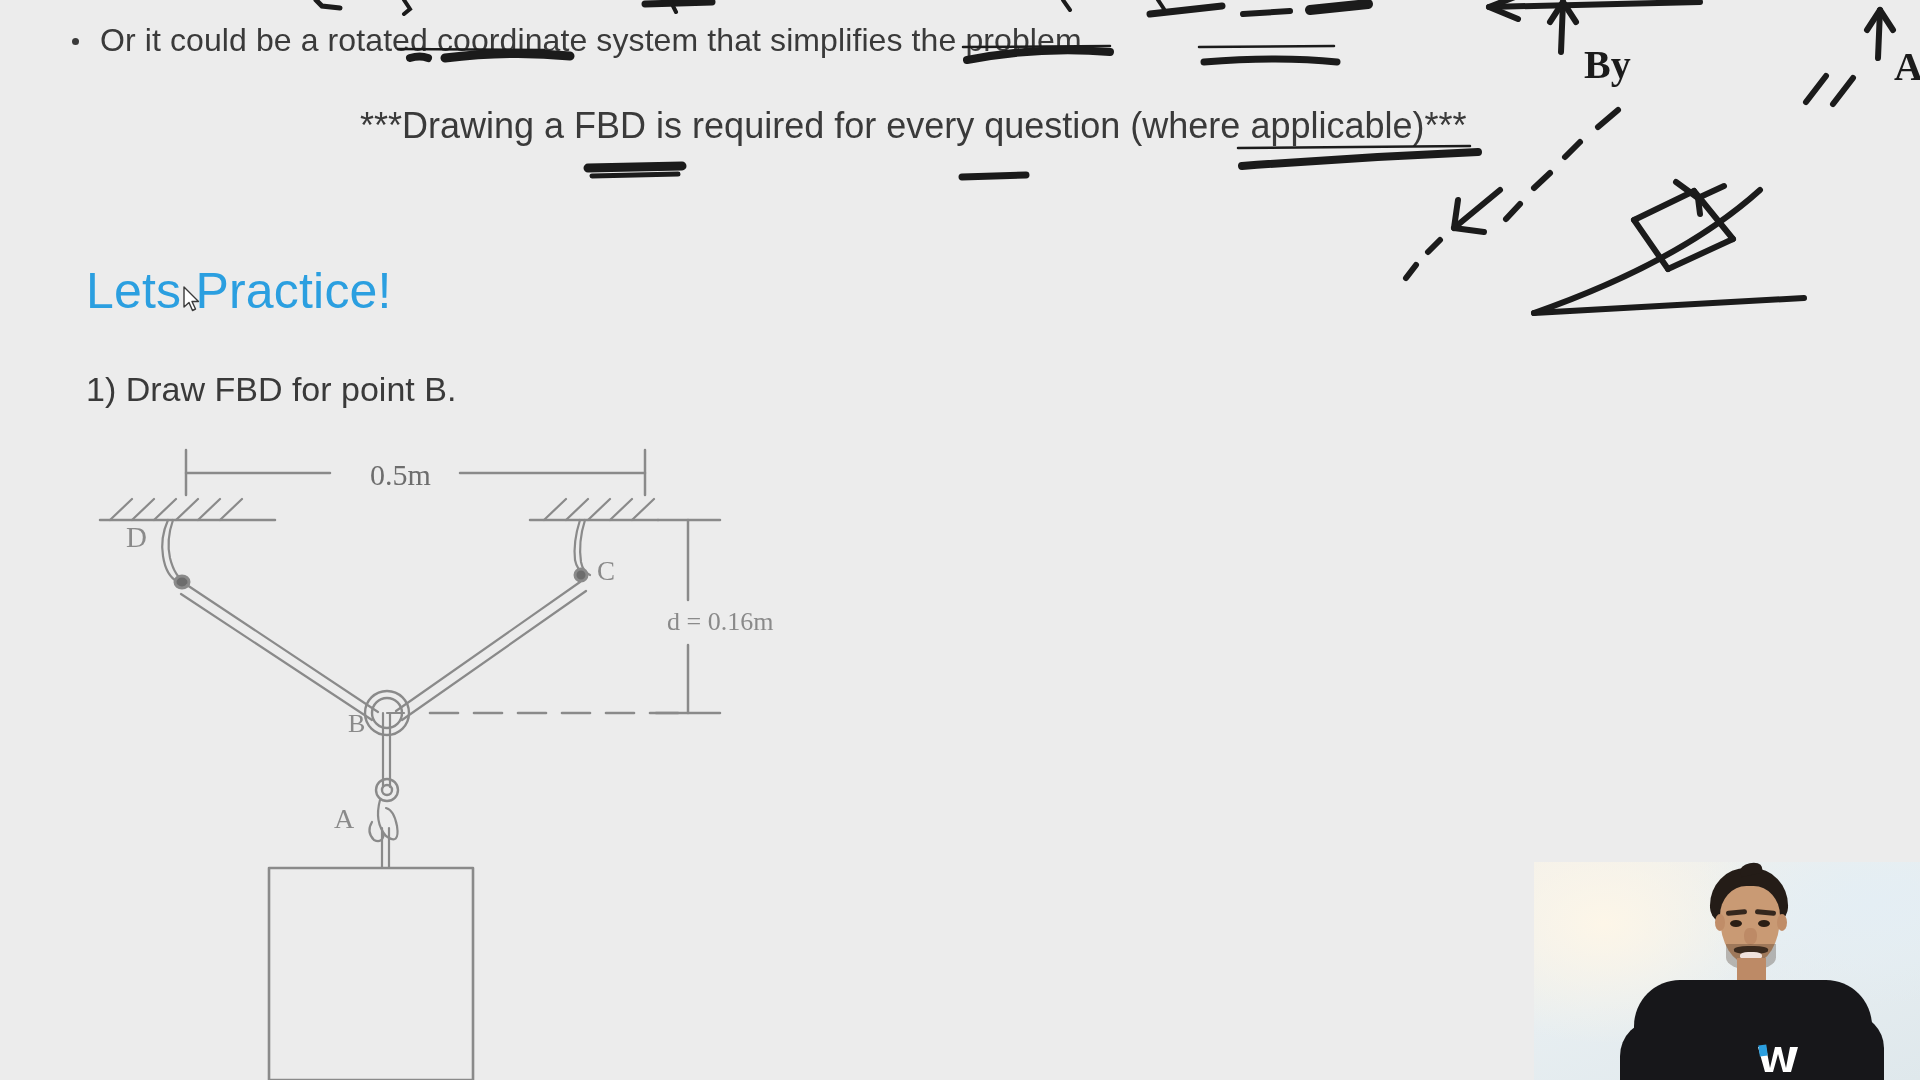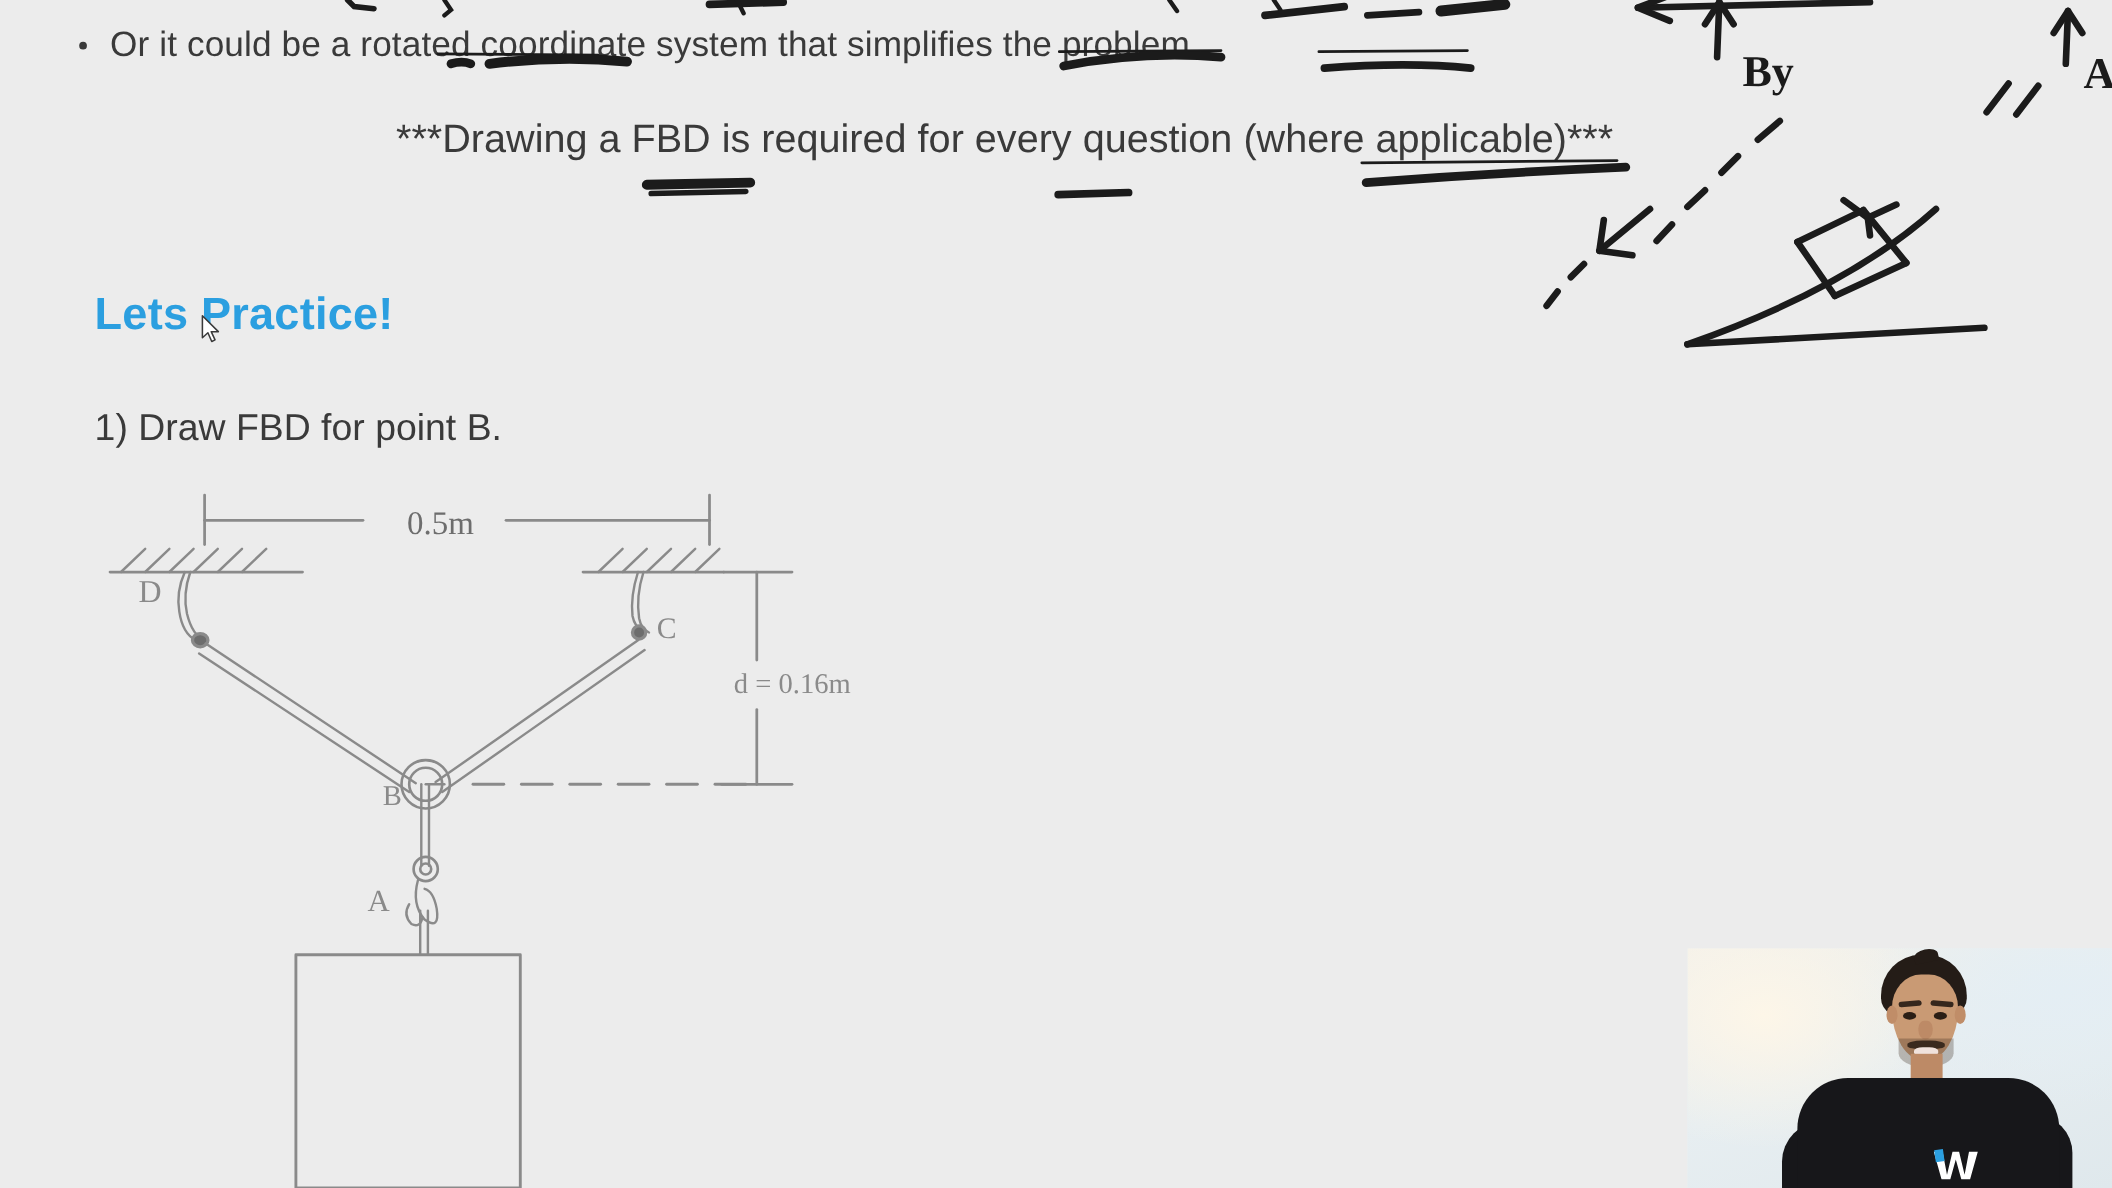--- a/index.html
+++ b/index.html
@@ -44,22 +44,22 @@
     left: 360px;
     top: 105px;
     font-size: 36px;
     color: #3a3a3a;
     white-space: nowrap;
   }
   .heading-practice {
     position: absolute;
     left: 86px;
     top: 262px;
-    font-size: 41px;
-    font-weight: bold;
+    font-size: 50px;
+    font-weight: normal;
     color: #2b9fe0;
     letter-spacing: .2px;
     white-space: nowrap;
   }
   .question-1 {
     position: absolute;
     left: 86px;
     top: 370px;
     font-size: 34px;
     color: #3a3a3a;

